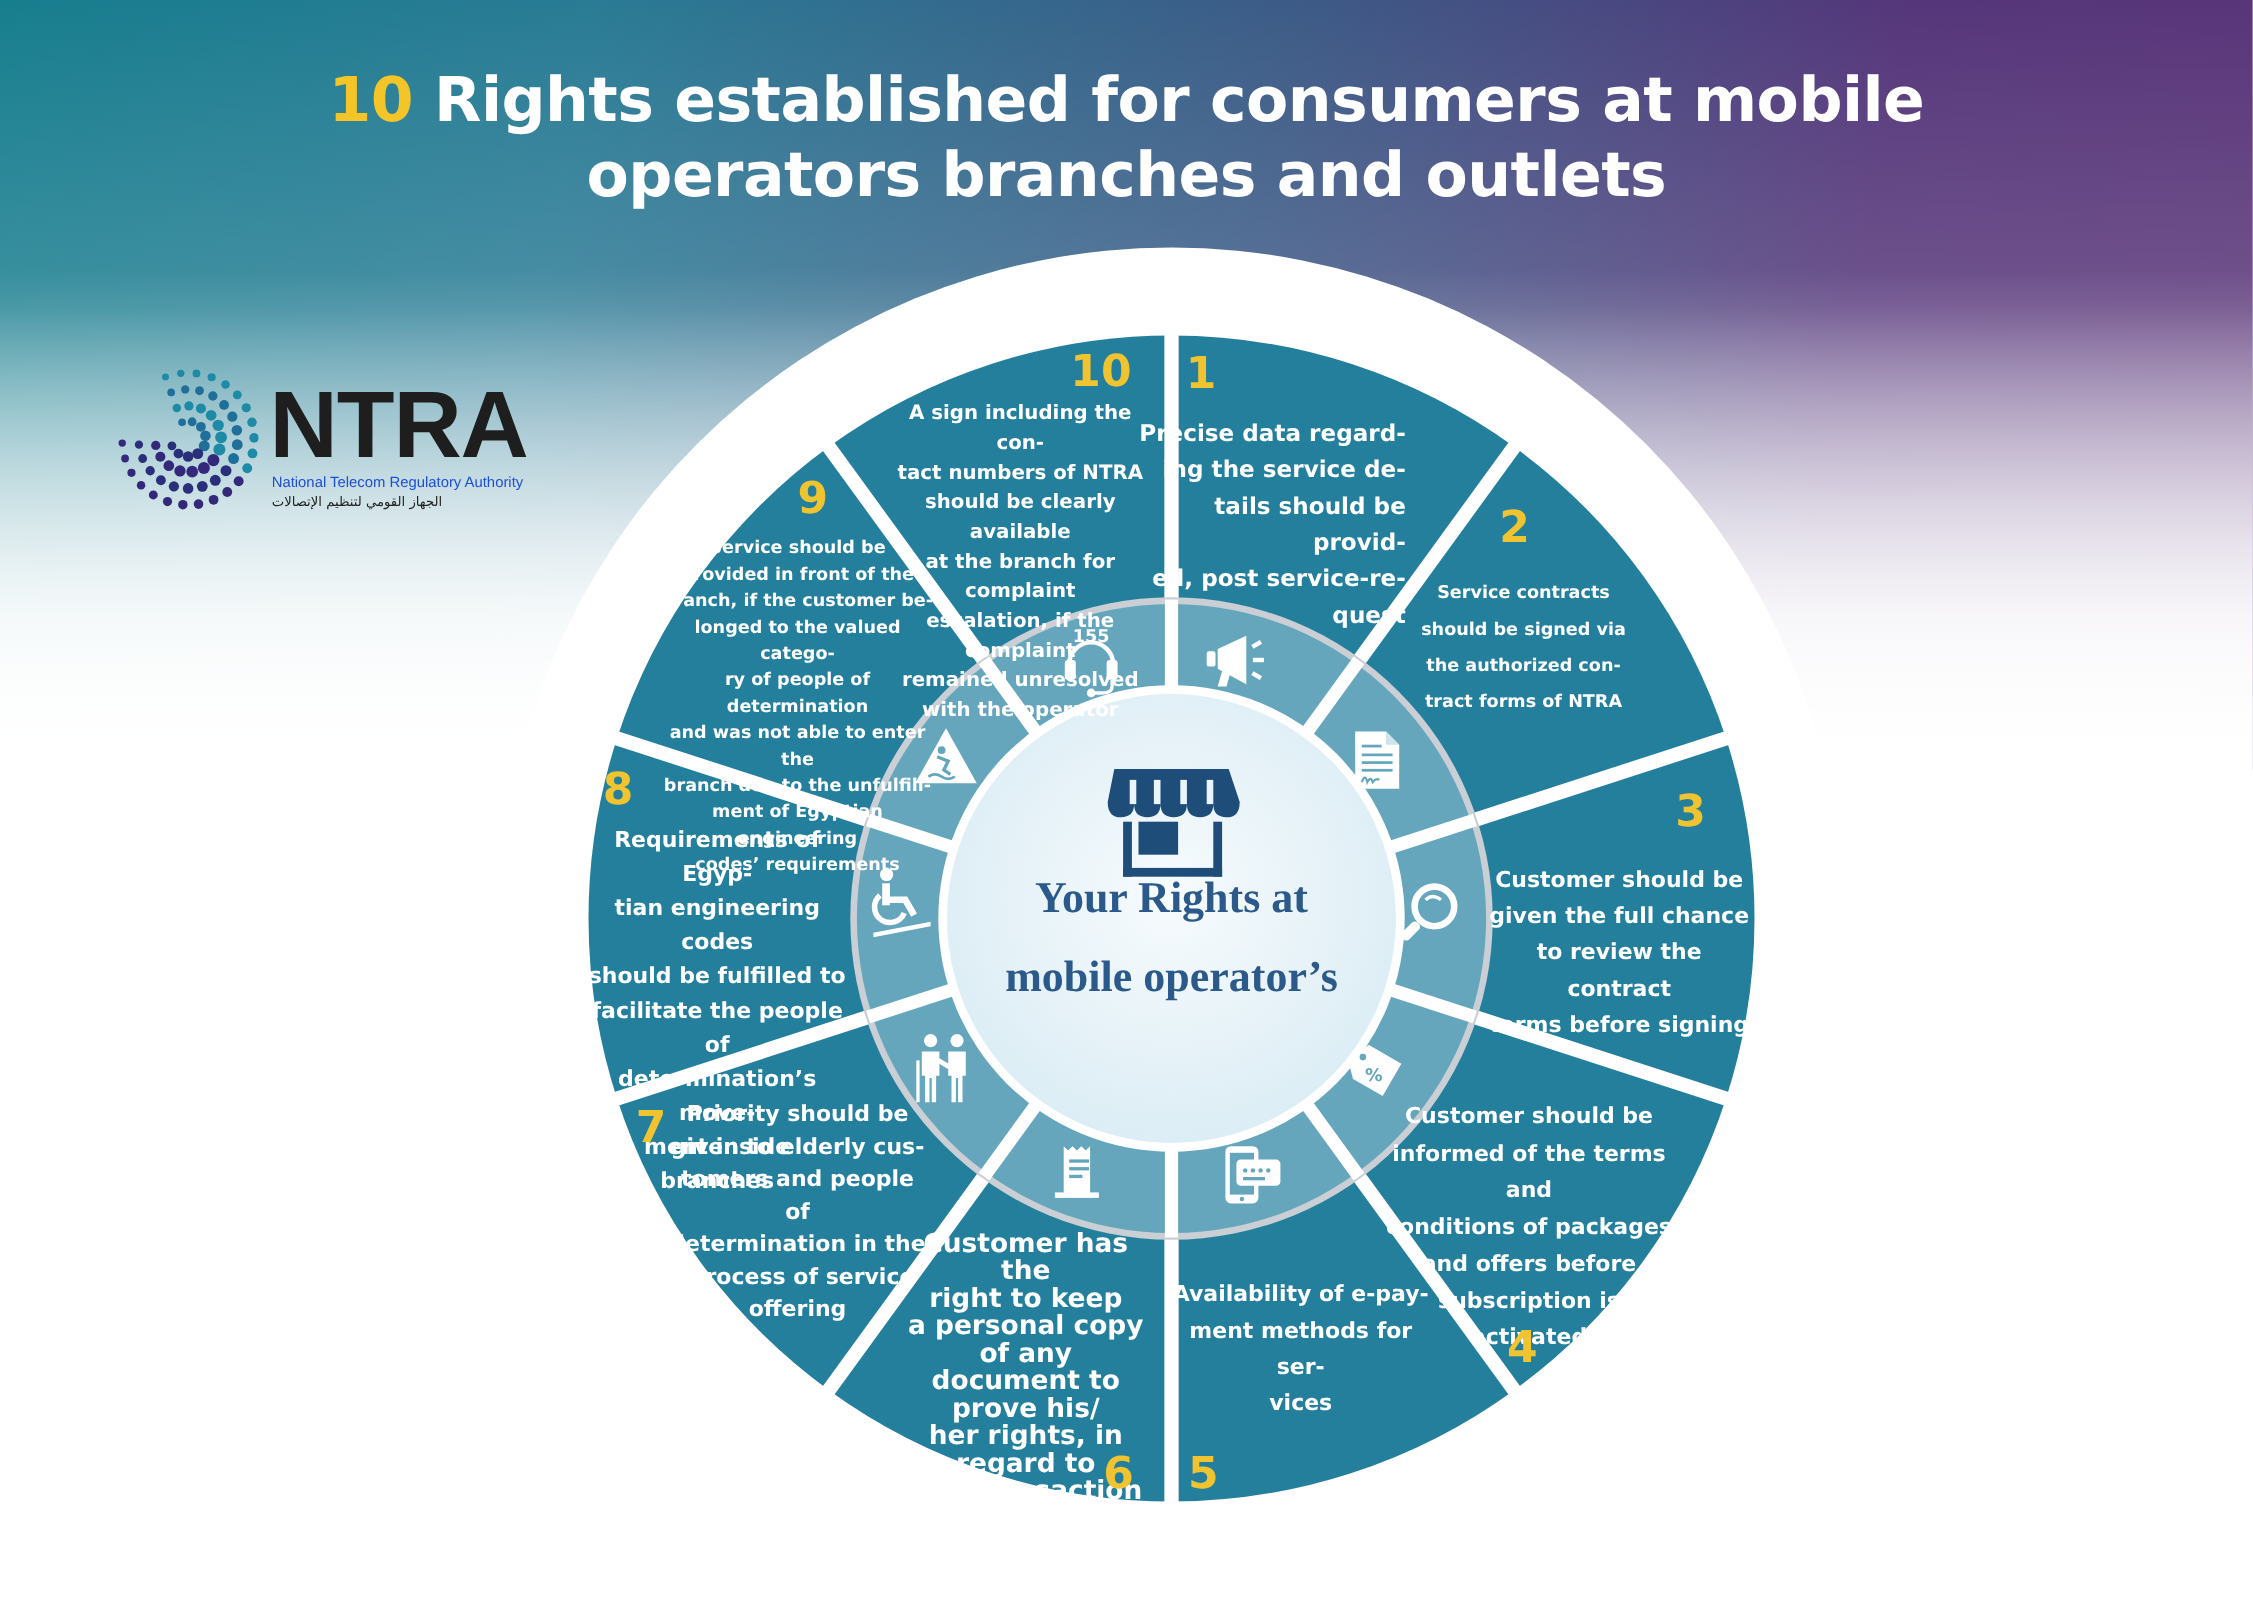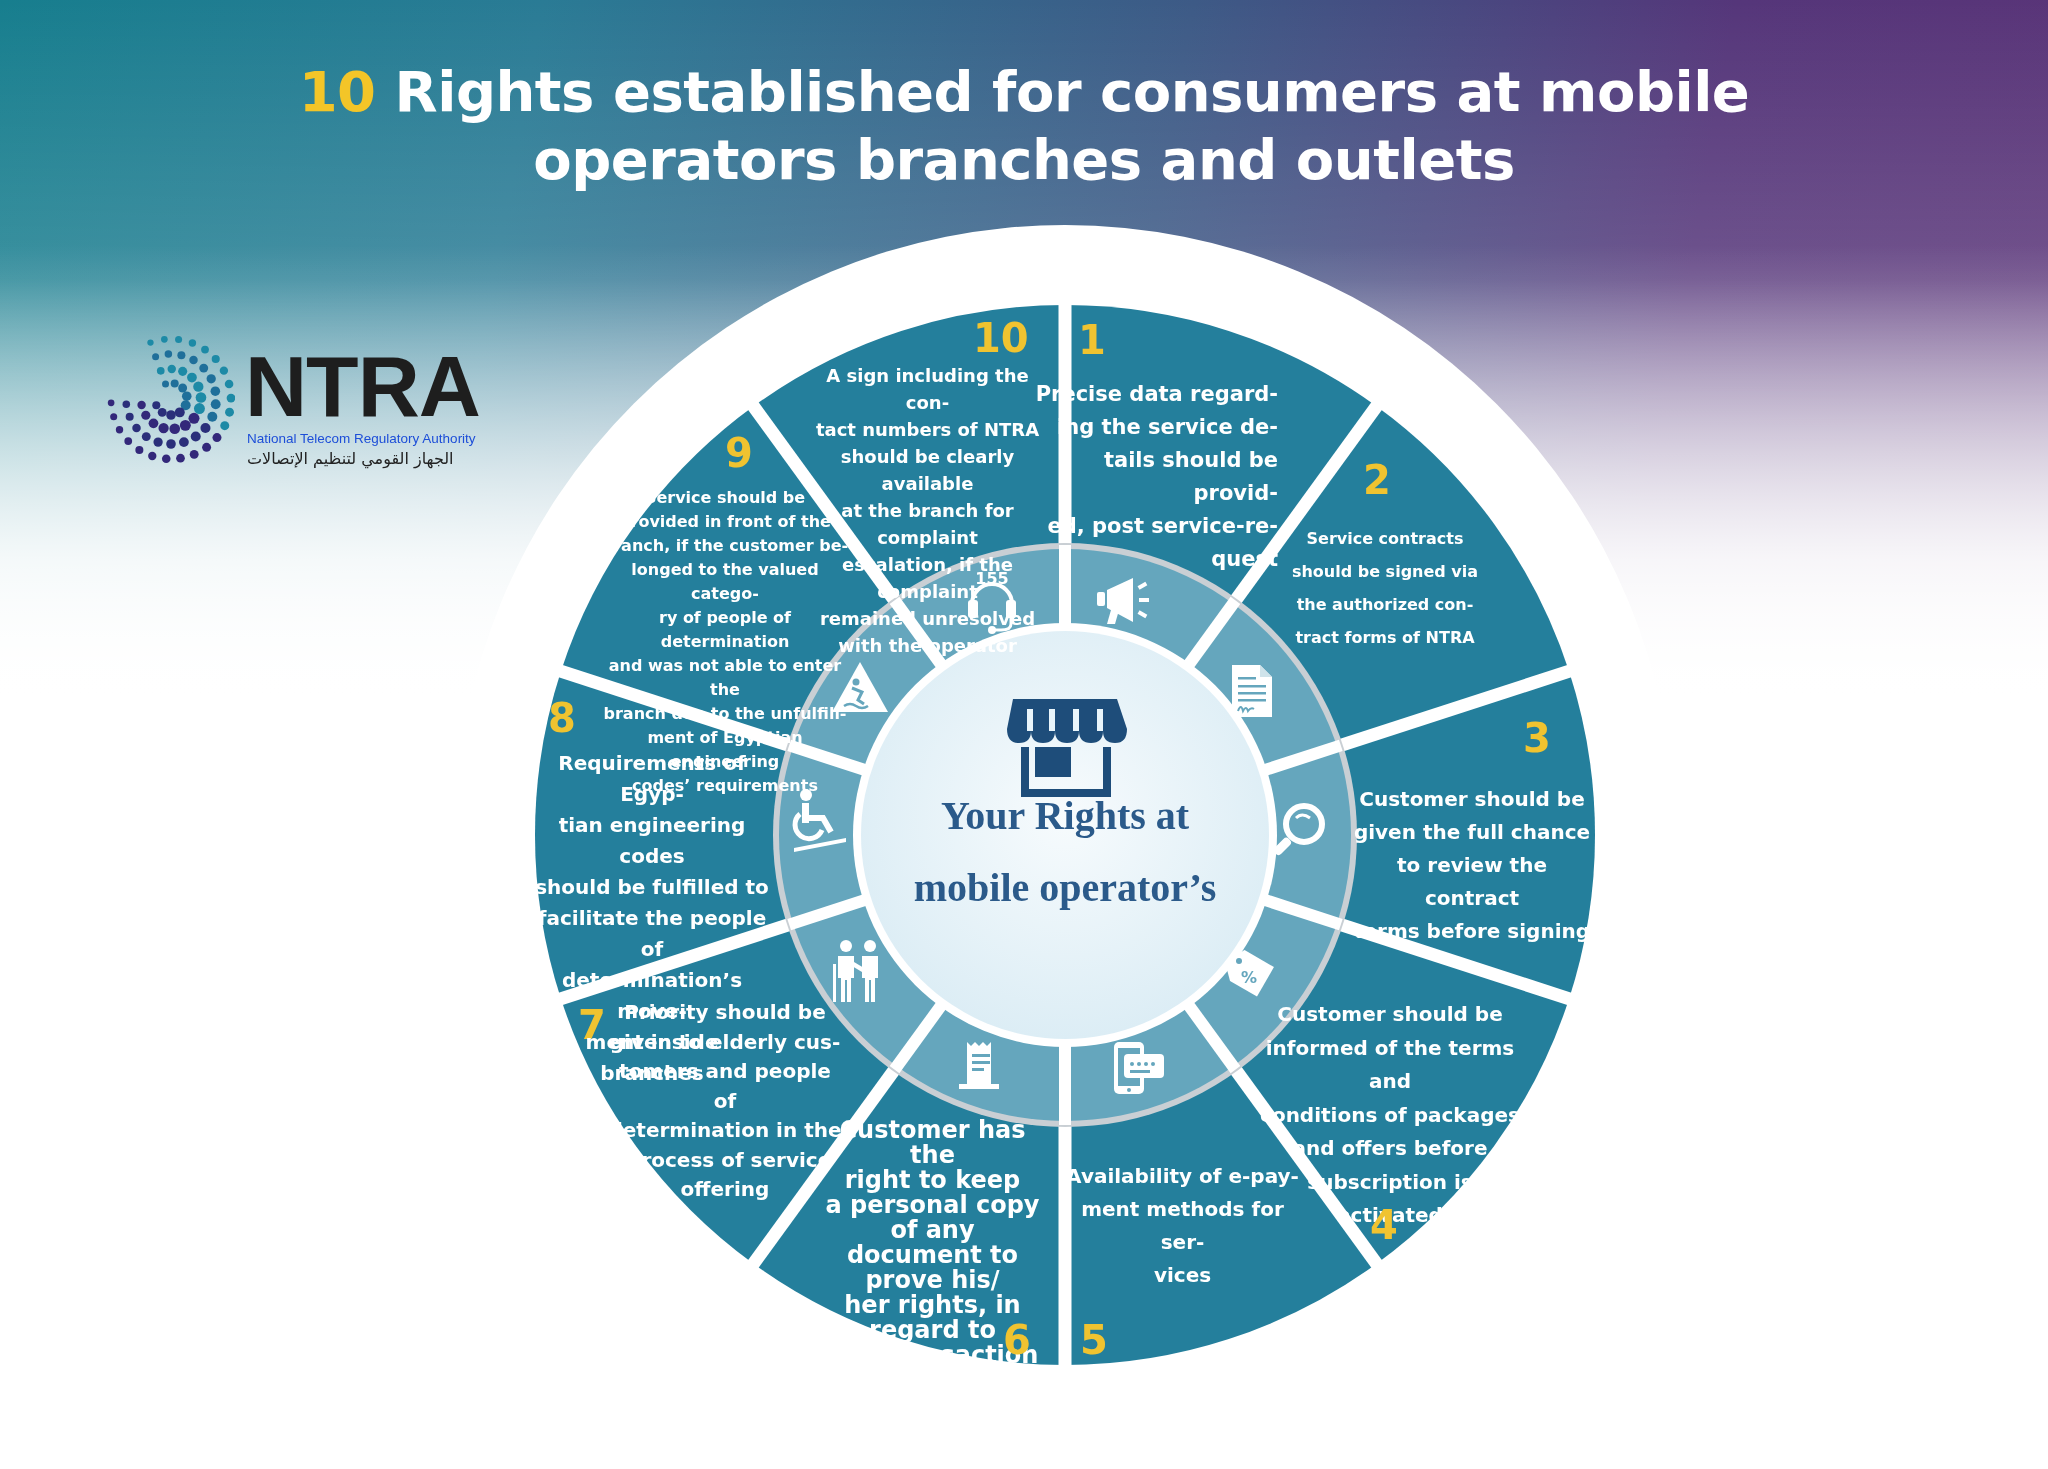--- a/index.html
+++ b/index.html
@@ -30,21 +30,21 @@
   .logo-name {
     position:absolute; left:140px; top:10px; font-family:"Liberation Sans", sans-serif;
     font-weight:bold; font-size:86px; line-height:86px; color:#1e1e1e; letter-spacing:-1px;
   }
   .logo-sub {
     position:absolute; left:142px; top:98px; font-family:"Liberation Sans", sans-serif;
     font-size:13.5px; color:#1d4ed8; white-space:nowrap;
   }
   .logo-ar {
     position:absolute; left:142px; top:116px; font-family:"DejaVu Sans", sans-serif;
-    font-size:16px; color:#222; white-space:nowrap; direction:rtl;
+    font-size:12px; color:#222; white-space:nowrap; direction:rtl;
   }
   svg.wheel { position:absolute; left:0; top:0; }
   .center-text {
     position:absolute; left:855px; top:780px; width:420px; text-align:center;
     color:#2b5a8a; font-family:Liberation Serif, serif; font-weight:bold;
     font-size:40px; line-height:72px;
   }
   .seg-text {
     position:absolute; color:#ffffff; text-align:center;
     font-family:"DejaVu Sans", sans-serif; font-weight:bold;

